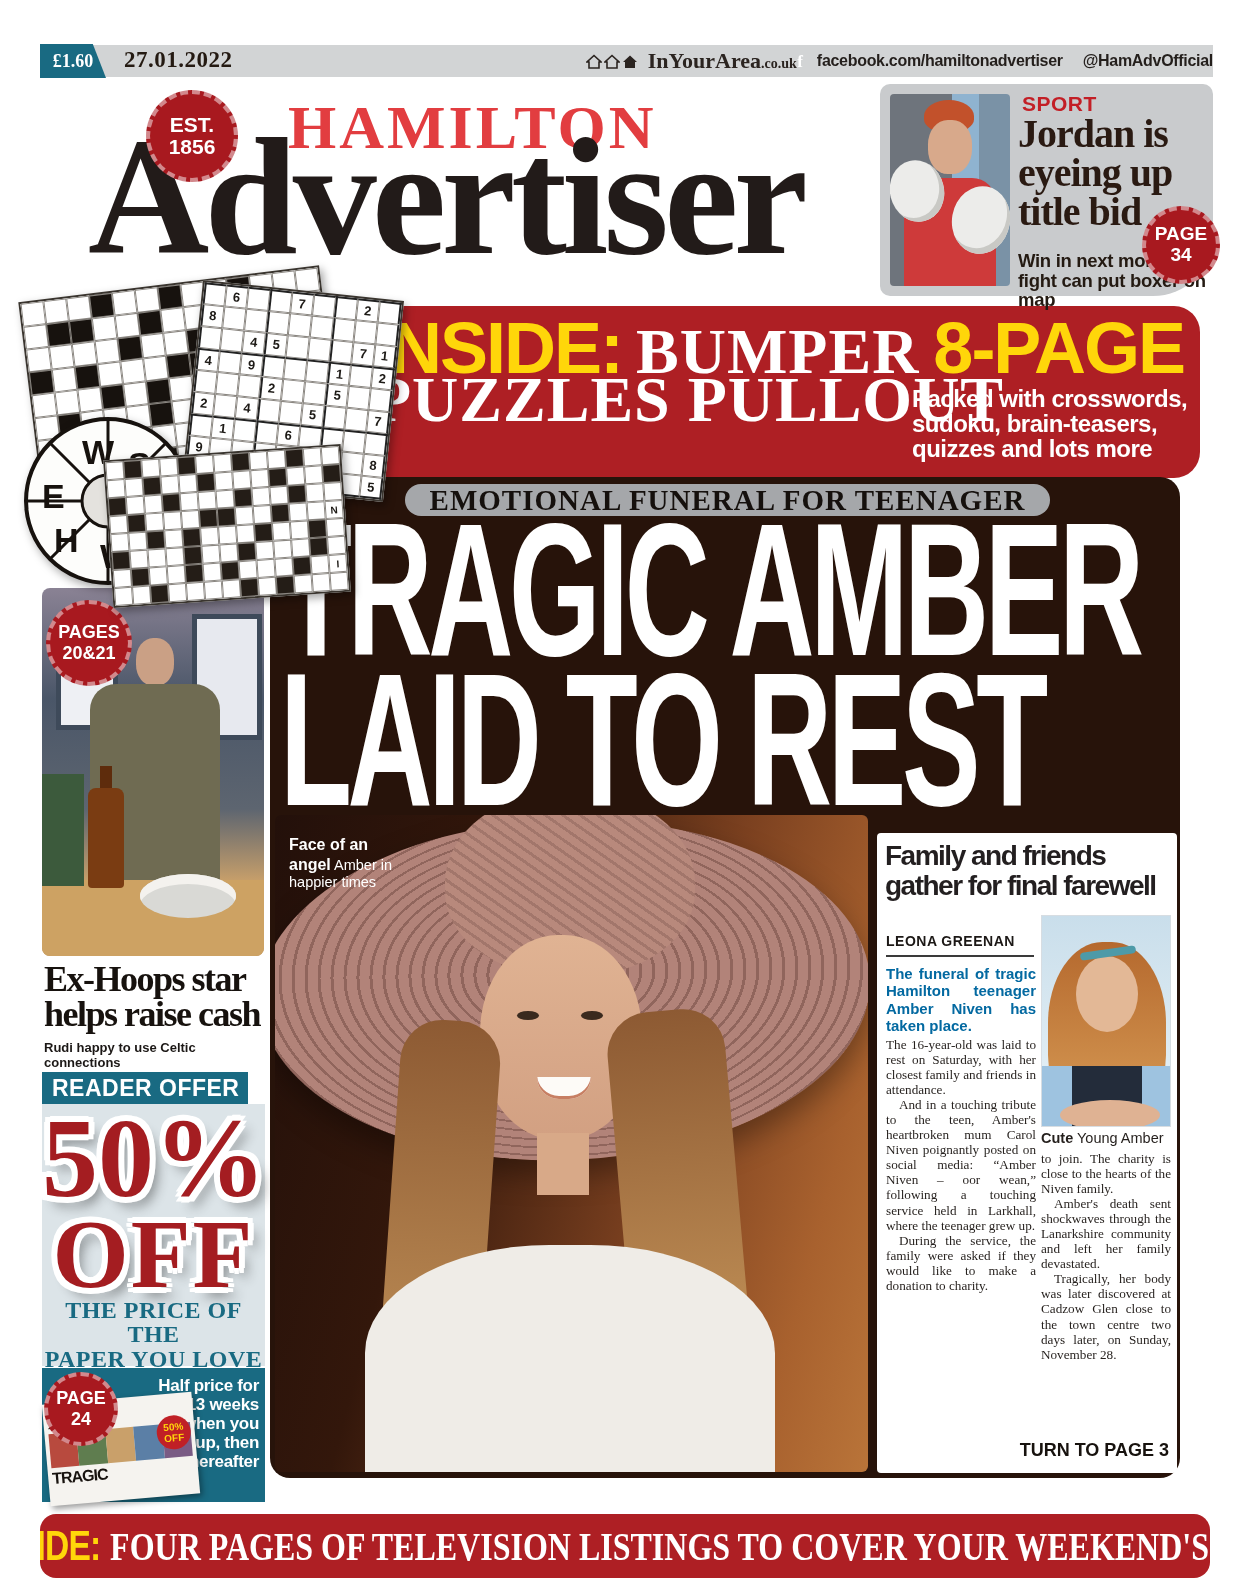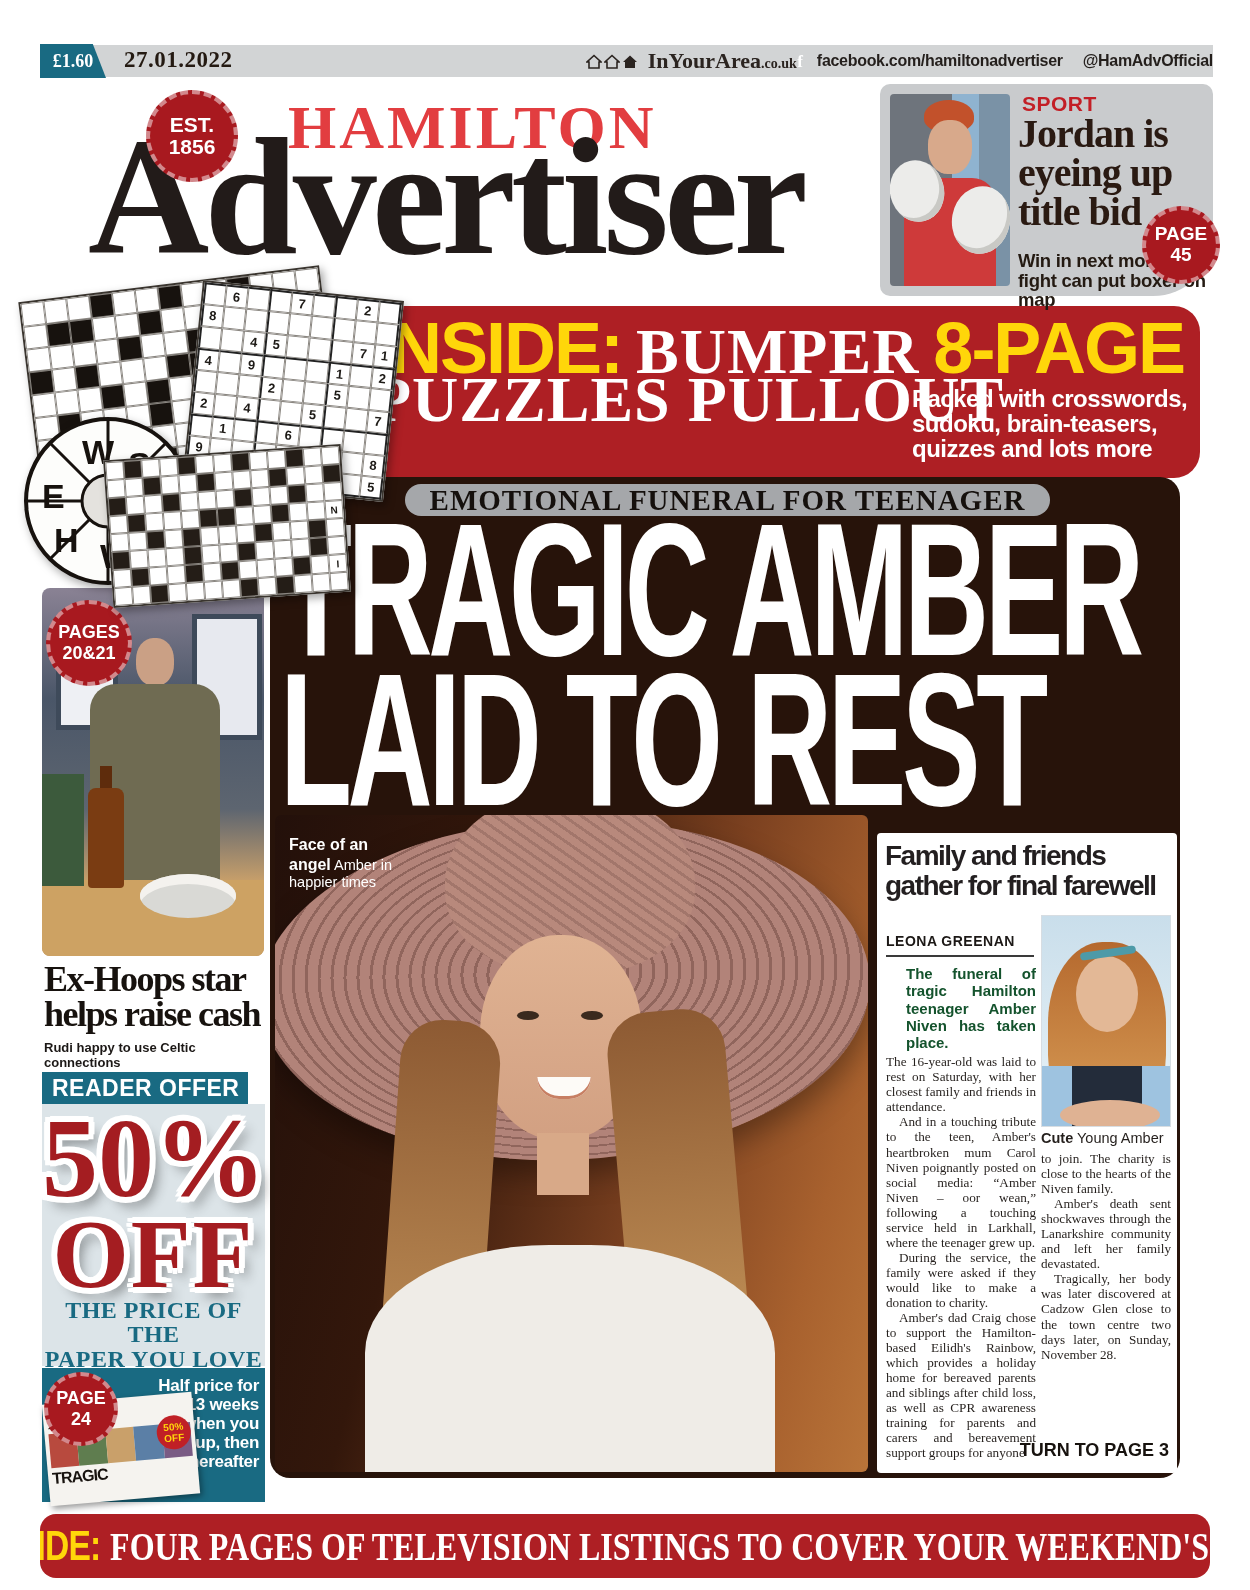--- a/index.html
+++ b/index.html
@@ -102,21 +102,21 @@
   .photocap{position:absolute;left:14px;top:20px;width:125px;color:#fff;font:14.5px/1.22 "Liberation Sans",sans-serif;}
   .photocap b{font-size:16px;}
 
   
   .panel{position:absolute;left:607px;top:356px;width:300px;height:640px;background:#fff;border-radius:4px;}
   .pan-h{position:absolute;left:8px;top:8px;width:288px;font:bold 28px/1.07 "Liberation Sans",sans-serif;
          color:#231f20;letter-spacing:-1.5px;}
   .byline{position:absolute;left:9px;top:100px;font:bold 14px "Liberation Sans",sans-serif;letter-spacing:.5px;
           border-bottom:2px solid #3a3a3a;padding-bottom:6px;width:148px;color:#1c1816;}
   .col1{position:absolute;left:9px;top:132px;width:150px;height:498px;overflow:hidden;}
-  .intro{font:bold 15px/1.15 "Liberation Sans",sans-serif;color:#14532d;margin-bottom:3px;text-align:justify;margin-left:20px;}
+  .intro{font:bold 15px/1.15 "Liberation Sans",sans-serif;color:#0369a1;margin-bottom:3px;text-align:justify;}
   .bodycol{font:13.2px/1.14 "Liberation Serif",serif;color:#241f1c;text-align:justify;}
   .bodycol p{margin:0;text-indent:13px;}
   .bodycol p.flush{text-indent:0;}
   .schoolphoto{position:absolute;left:164px;top:82px;width:130px;height:212px;overflow:hidden;border:1px solid #d7dde2;
                background:linear-gradient(180deg,#c9deeb,#eaf3f7);box-sizing:border-box;}
   .sp-hair{position:absolute;left:6px;top:26px;width:118px;height:176px;border-radius:46% 46% 36% 36%;
            background:linear-gradient(180deg,#b5692e,#d79b55);}
   .sp-face{position:absolute;left:34px;top:40px;width:62px;height:76px;border-radius:50%;background:#e3b896;}
   .sp-band{position:absolute;left:38px;top:33px;width:56px;height:8px;border-radius:4px;background:#4d9aa8;transform:rotate(-8deg);}
   .sp-body{position:absolute;left:0;top:150px;width:130px;height:62px;background:#9ec3e0;}
@@ -216,21 +216,21 @@
     <div class="bx-face"></div>
     <div class="bx-shirt"></div>
     <div class="bx-gl" style="left:0px;top:66px;width:54px;height:62px;transform:rotate(-14deg);"></div>
     <div class="bx-gl" style="left:62px;top:92px;width:58px;height:68px;transform:rotate(10deg);"></div>
   </div>
   <div class="abs sport-kicker">SPORT</div>
   <div class="abs sport-headline">Jordan is eyeing up title bid</div>
   <div class="abs sport-sub">Win in next month's fight can put boxer on map</div>
   <div class="abs roundbadge p34">
     <span>PAGE</span>
-    <span>45</span>
+    <span>34</span>
   </div>
 
   <div class="abs banner"></div>
   <div class="abs ban-l1">
     <span class="ban-yellow">INSIDE:</span>
     <span class="ban-white-serif">BUMPER</span>
     <span class="ban-yellow">8-PAGE</span>
   </div>
   <div class="abs ban-l2">PUZZLES PULLOUT</div>
   <div class="abs ban-blurb">Packed with crosswords, sudoku, brain-teasers, quizzes and lots more</div>
@@ -586,21 +586,20 @@
 
     <div class="panel">
       <div class="pan-h">Family and friends gather for final farewell</div>
       <div class="byline">LEONA GREENAN</div>
       <div class="col1">
         <div class="intro">The funeral of tragic Hamilton teenager Amber Niven has taken place.</div>
         <div class="bodycol">
             <p class="flush">The 16-year-old was laid to rest on Saturday, with her closest family and friends in attendance.</p>
             <p>And in a touching tribute to the teen, Amber's heartbroken mum Carol Niven poignantly posted on social media: “Amber Niven – oor wean,” following a touching service held in Larkhall, where the teenager grew up.</p>
             <p>During the service, the family were asked if they would like to make a donation to charity.</p>
-            <p>Amber's dad Craig chose to support the Hamilton-based Eilidh's Rainbow, which provides a holiday home for bereaved parents and siblings after child loss, as well as CPR awareness training for parents and carers and bereavement support groups for anyone</p>
           </div>
       </div>
       <div class="schoolphoto">
         <div class="sp-hair"></div>
         <div class="sp-face"></div>
         <div class="sp-band"></div>
         <div class="sp-body"></div>
         <div class="sp-vest"></div>
         <div class="sp-arms"></div>
       </div>

